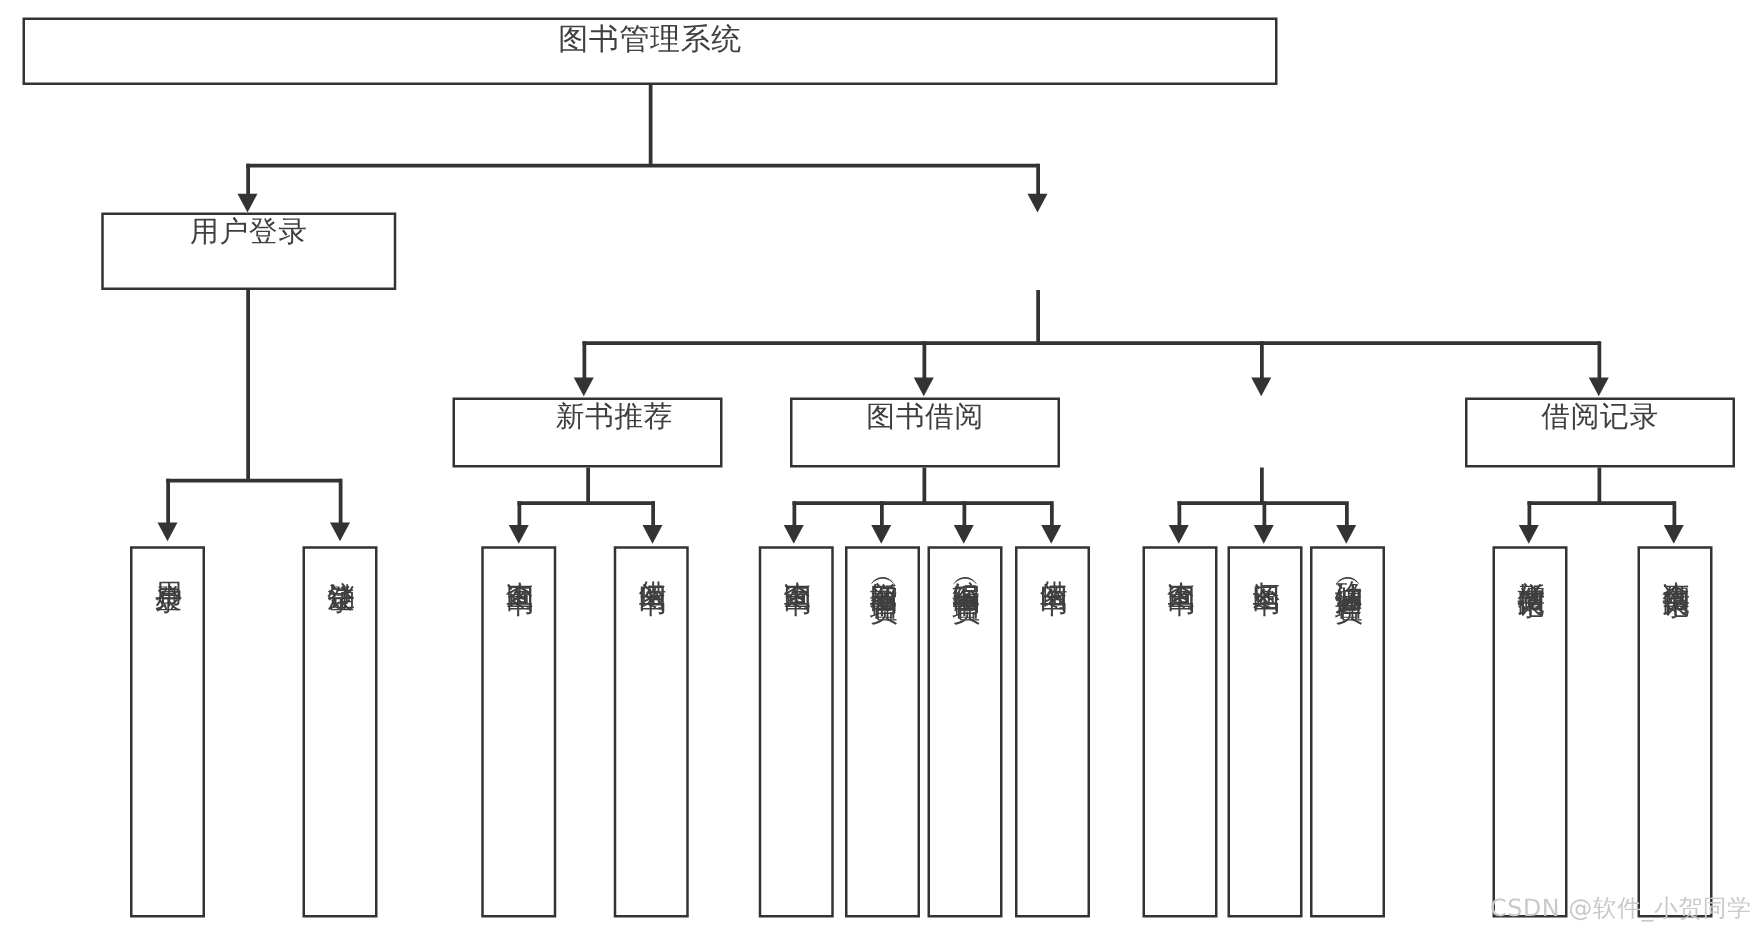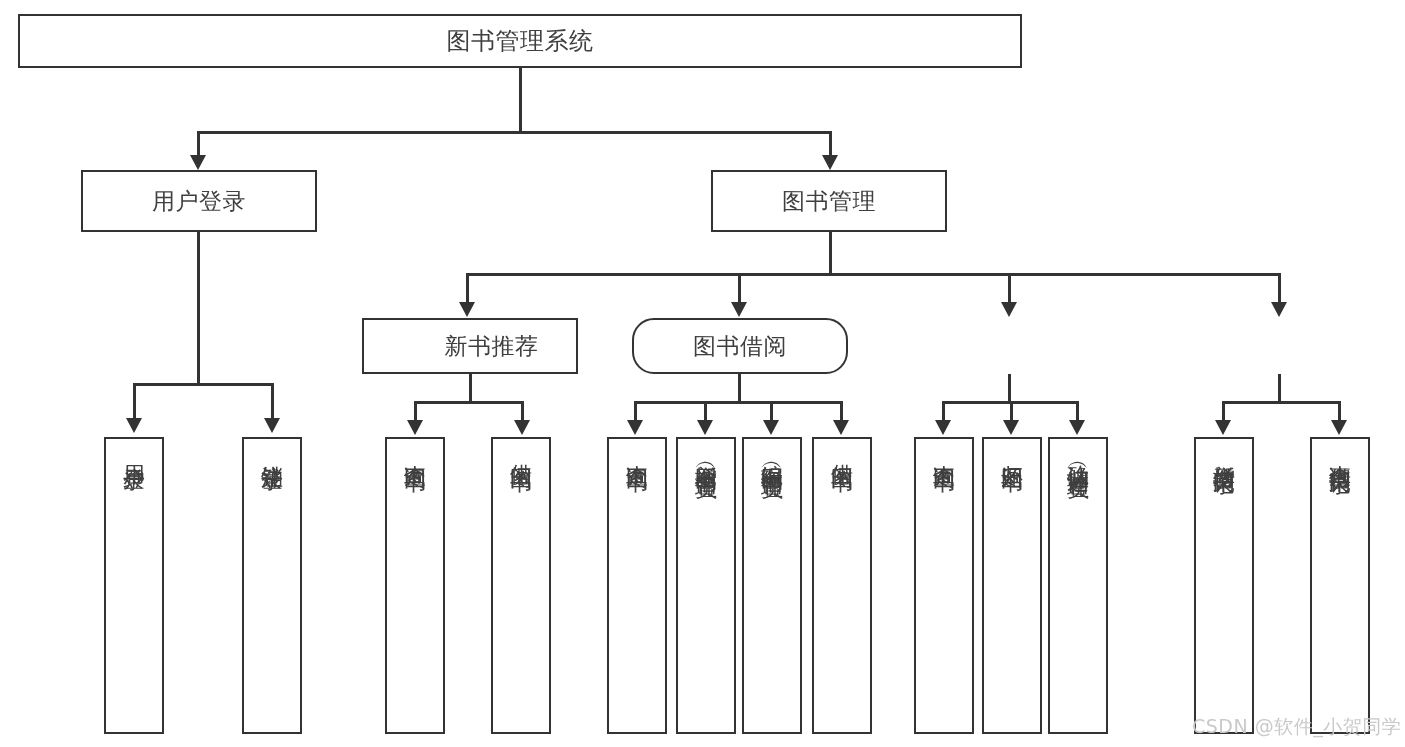--- a/index.html
+++ b/index.html
@@ -17,21 +17,21 @@
     background: #ffffff;
     overflow: hidden;
   }
   
   .node {
     position: absolute;
     box-sizing: border-box;
     border: 2.5px solid #333333;
     background: #ffffff;
     display: flex;
-    align-items: center;
+    align-items: flex-start;
     justify-content: center;
     color: #3a3a3a;
   }
   .node .node-label {
     font-size: 23px;
     line-height: 1.25;
     letter-spacing: 0.5px;
     white-space: nowrap;
     color: #3f3f3f;
   }
@@ -99,23 +99,20 @@
   <div class="vline" style="left:197px; top:131px; height:26px;"></div>
   <div class="arrow" style="left:190px; top:155px;"></div>
 
   <div class="vline" style="left:829px; top:131px; height:26px;"></div>
   <div class="arrow" style="left:822px; top:155px;"></div>
 
   <div class="node" style="left:81px; top:170px; width:236px; height:62px;">
     <span class="node-label">用户登录</span>
   </div>
 
-  <div class="node" style="left:711px; top:170px; width:236px; height:62px;">
-    <span class="node-label">图书管理</span>
-  </div>
 
   <div class="vline" style="left:197px; top:232px; height:152px;"></div>
   <div class="hline" style="left:133px; top:383px; width:140px;"></div>
   <div class="vline" style="left:133px; top:383px; height:36px;"></div>
   <div class="arrow" style="left:126px; top:418px;"></div>
   <div class="vline" style="left:271px; top:383px; height:36px;"></div>
   <div class="arrow" style="left:264px; top:418px;"></div>
 
   <div class="vline" style="left:829px; top:232px; height:42px;"></div>
   <div class="hline" style="left:466px; top:273px; width:814px;"></div>
@@ -128,22 +125,25 @@
 
   <div class="vline" style="left:1008px; top:273px; height:30px;"></div>
   <div class="arrow" style="left:1001px; top:302px;"></div>
 
   <div class="vline" style="left:1278px; top:273px; height:30px;"></div>
   <div class="arrow" style="left:1271px; top:302px;"></div>
 
   <div class="node" style="left:362px; top:318px; width:216px; height:56px;padding-left:43px;">
     <span class="node-label">新书推荐</span>
   </div>
-  <div class="node" style="left:632px; top:318px; width:216px; height:56px;border-radius:22px;">
+  <div class="node" style="left:632px; top:318px; width:216px; height:56px;">
     <span class="node-label">图书借阅</span>
+  </div>
+  <div class="node" style="left:1172px; top:318px; width:216px; height:56px;">
+    <span class="node-label">借阅记录</span>
   </div>
 
   <div class="vline" style="left:469px; top:374px; height:28px;"></div>
   <div class="hline" style="left:414px; top:401px; width:110px;"></div>
   <div class="vline" style="left:414px; top:401px; height:20px;"></div>
   <div class="arrow" style="left:407px; top:420px;"></div>
   <div class="vline" style="left:521px; top:401px; height:20px;"></div>
   <div class="arrow" style="left:514px; top:420px;"></div>
 
   <div class="vline" style="left:738px; top:374px; height:28px;"></div>

